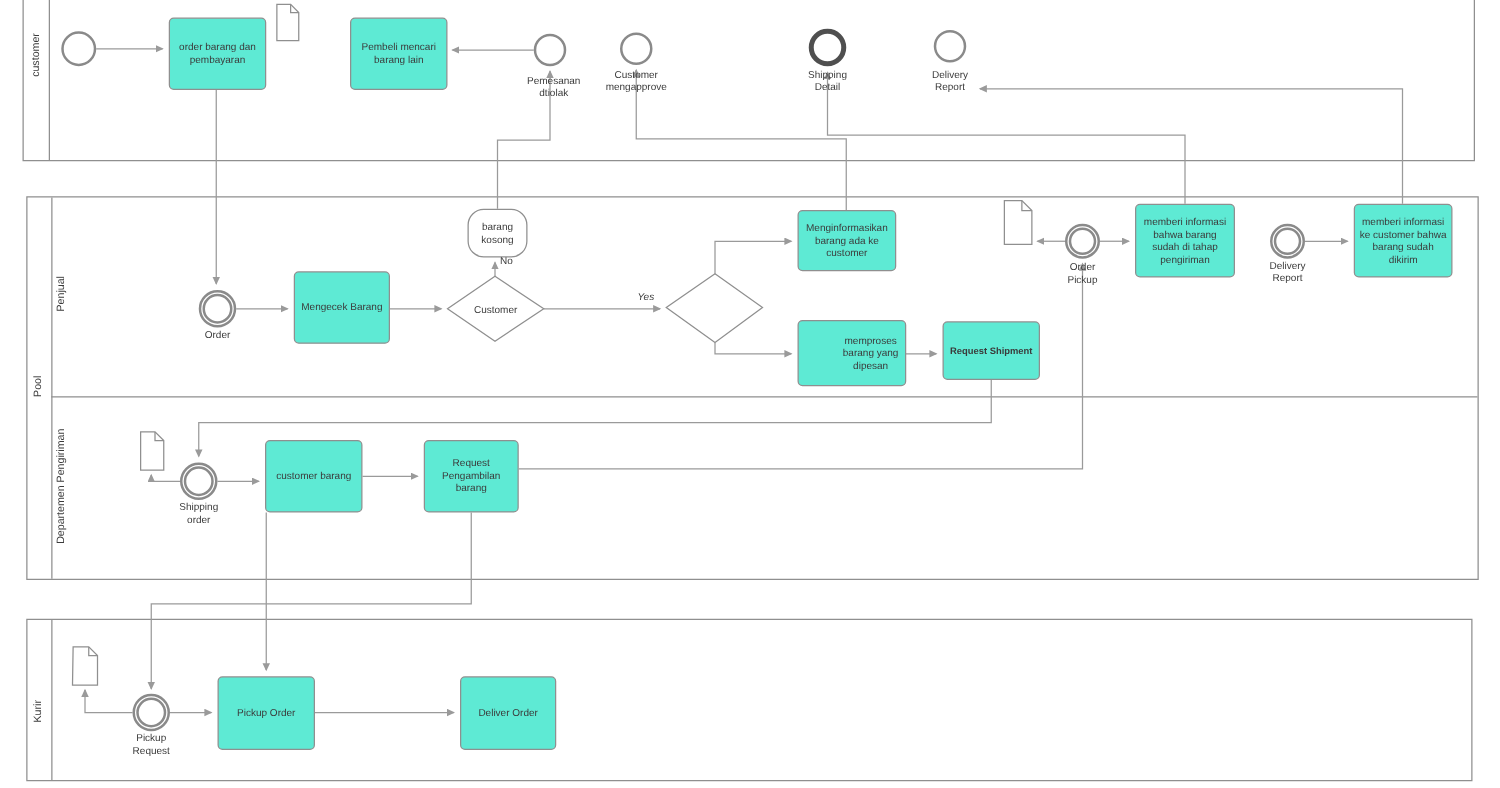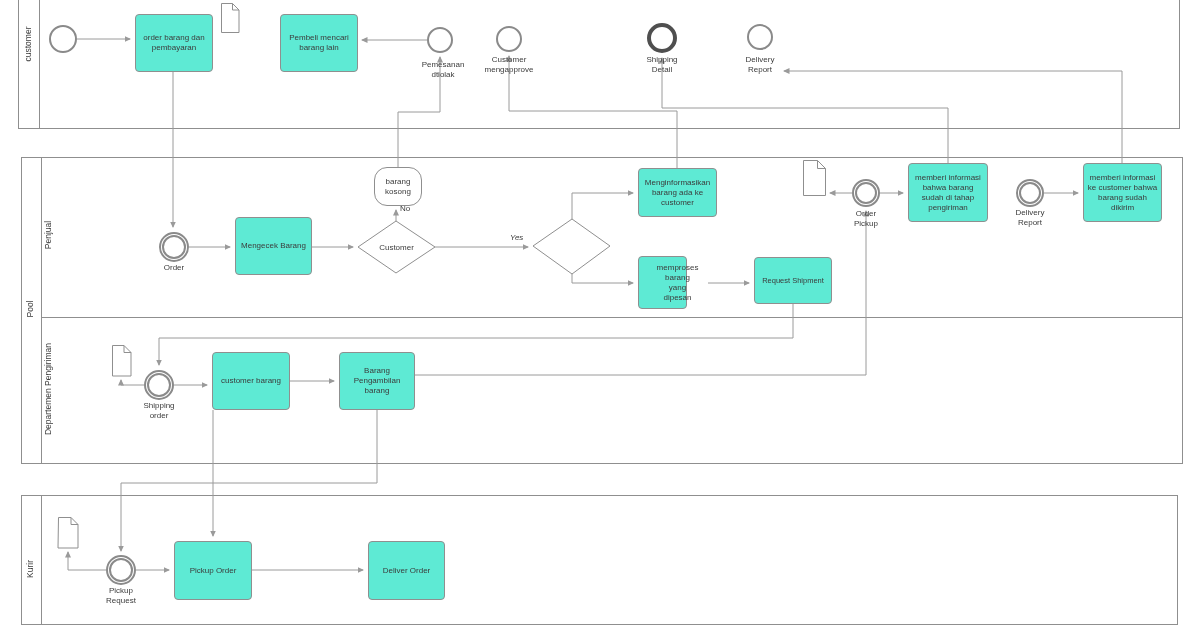--- a/index.html
+++ b/index.html
@@ -138,41 +138,41 @@
 
   <div class="gwlabel" style="left:358px;top:221px;width:77px;height:52px;"></div>
   <div class="gwlabel" style="left:358px;top:221px;width:77px;height:52px;">Customer</div>
 
   <div class="rounded-ev" style="left:374px;top:167px;width:48px;height:39px;">barang kosong</div>
 
   <div class="edgelabel" style="left:400px;top:204px;">No</div>
   <div class="edgelabel" style="left:510px;top:233px;font-style:italic;">Yes</div>
 
   <div class="task" style="left:638px;top:168px;width:79px;height:49px;">Menginformasikan barang ada ke customer</div>
-  <div class="task" style="left:638px;top:256px;width:49px;height:53px;padding-left:32px;">memproses barang yang dipesan</div>
-  <div class="task nowrap" style="left:754px;top:257px;width:78px;height:47px;">Request Shipment</div>
+  <div class="task" style="left:638px;top:256px;width:87px;height:53px;padding-left:32px;">memproses barang yang dipesan</div>
+  <div class="task nowrap" style="left:754px;top:257px;width:78px;height:47px;font-weight:bold;">Request Shipment</div>
 
   <div class="event ev-double" style="left:852px;top:179px;width:28px;height:28px;"></div>
   <div class="evlabel" style="left:831px;top:209px;width:70px;">Order
 Pickup</div>
 
   <div class="task" style="left:908px;top:163px;width:80px;height:59px;">memberi informasi bahwa barang sudah di tahap pengiriman</div>
 
   <div class="event ev-double" style="left:1016px;top:179px;width:28px;height:28px;"></div>
   <div class="evlabel" style="left:995px;top:208px;width:70px;">Delivery
 Report</div>
 
   <div class="task" style="left:1083px;top:163px;width:79px;height:59px;">memberi informasi ke customer bahwa barang sudah dikirim</div>
 
   <div class="event ev-double" style="left:144px;top:370px;width:30px;height:30px;"></div>
   <div class="evlabel" style="left:124px;top:401px;width:70px;">Shipping
 order</div>
 
   <div class="task" style="left:212px;top:352px;width:78px;height:58px;">customer barang</div>
-  <div class="task" style="left:339px;top:352px;width:76px;height:58px;">Barang Pengambilan barang</div>
+  <div class="task" style="left:339px;top:352px;width:76px;height:58px;">Request Pengambilan barang</div>
 
   <div class="event ev-double" style="left:106px;top:555px;width:30px;height:30px;"></div>
   <div class="evlabel" style="left:86px;top:586px;width:70px;">Pickup
 Request</div>
 
   <div class="task" style="left:174px;top:541px;width:78px;height:59px;">Pickup Order</div>
   <div class="task" style="left:368px;top:541px;width:77px;height:59px;">Deliver Order</div>
 
 </div>
 

